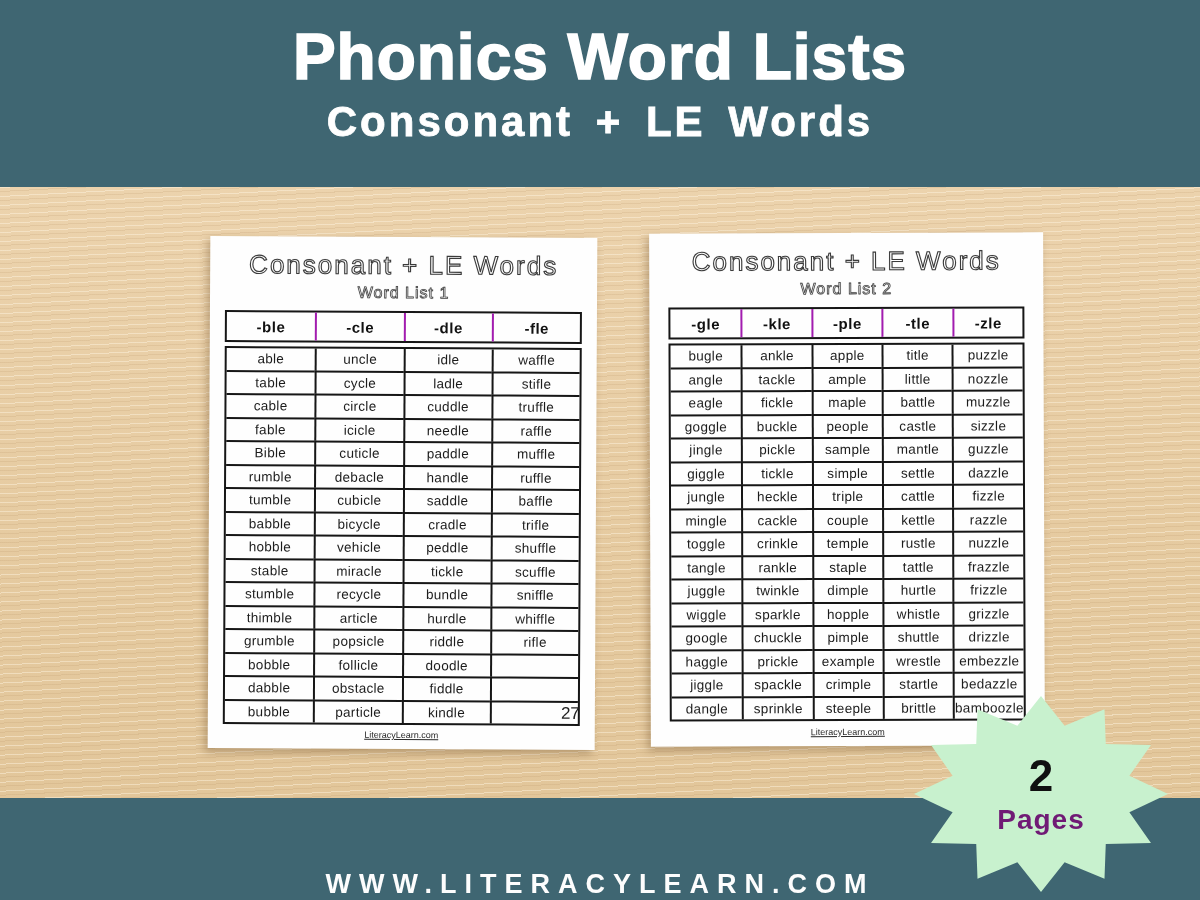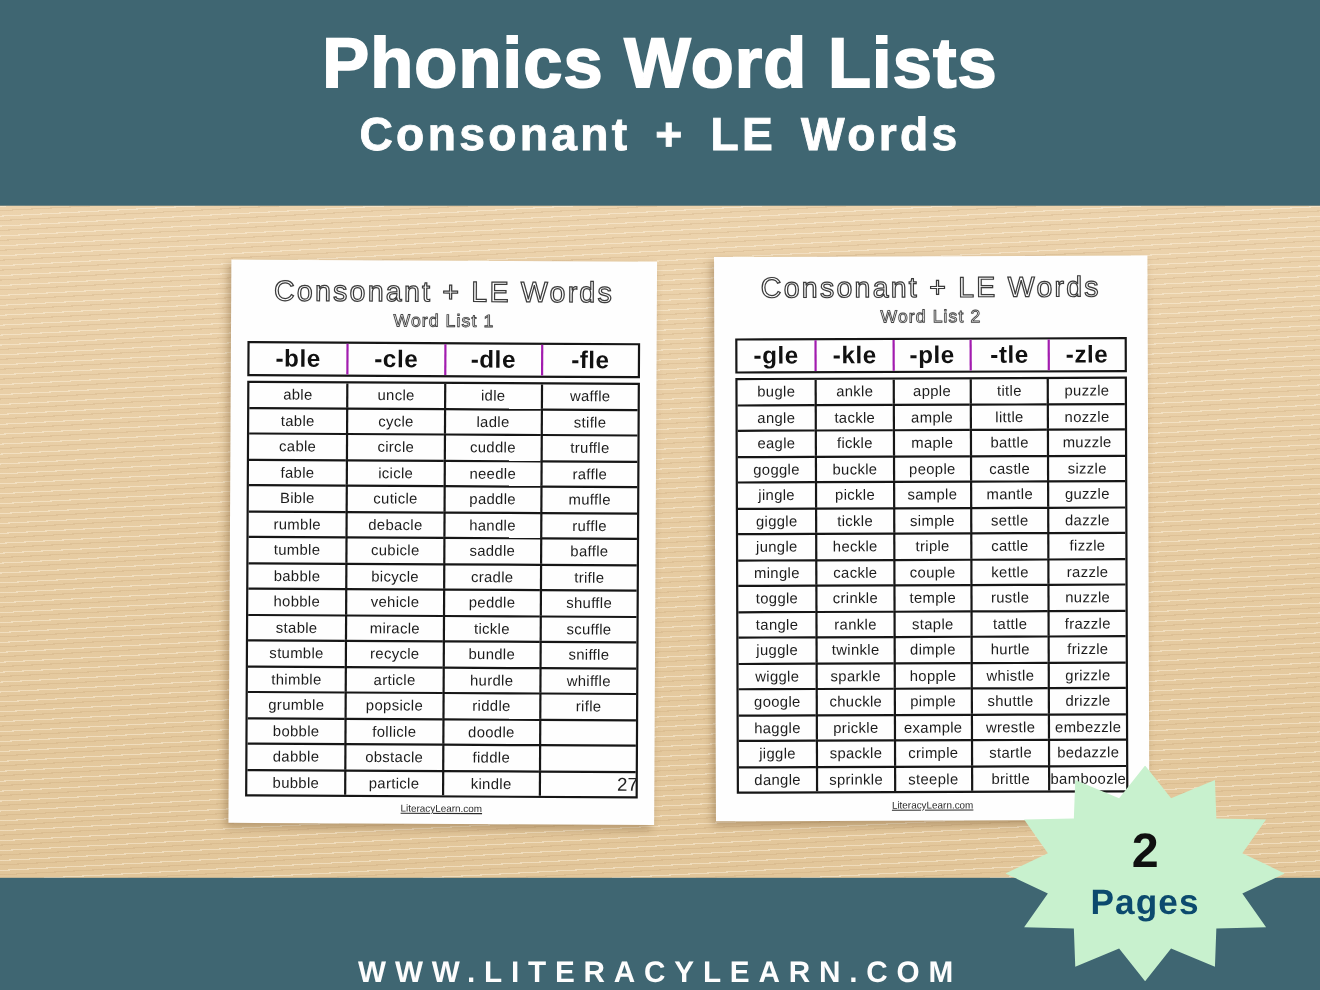--- a/index.html
+++ b/index.html
@@ -32,41 +32,41 @@
   .ws-title{margin-top:13px;text-align:center;font-size:26px;letter-spacing:2px;color:#ffffff;
             -webkit-text-stroke:1.1px #3b3b3b;text-shadow:0 0 1px rgba(40,40,40,0.55);}
   .ws-subtitle{margin-top:3px;text-align:center;font-size:16px;letter-spacing:1px;color:#ffffff;
                -webkit-text-stroke:0.8px #454545;text-shadow:0 0 1px rgba(40,40,40,0.5);}
 
   
   .ws-table{margin:9px 15px 0 15px;}
   .page-right .ws-table{margin:9px 19px 0 19px;}
   .thead{display:grid;border:2.5px solid #161616;}
   .hcell{height:28px;display:flex;align-items:center;justify-content:center;
-         font-weight:bold;font-size:22px;color:#111;letter-spacing:0.5px;}
+         font-weight:bold;font-size:15px;color:#111;letter-spacing:0.5px;}
   .hcell.bl{border-left:2px solid #a21caf;}
   .tbody{display:grid;border:2.5px solid #161616;margin-top:4px;}
   .cell{height:21.5px;display:flex;align-items:center;justify-content:center;
         font-size:13.5px;color:#1c1c1c;letter-spacing:0.3px;}
   .cell.bt{border-top:2px solid #161616;}
   .cell.bl{border-left:2px solid #161616;}
 
   .ws-footer-link{position:absolute;left:0;right:0;bottom:9px;text-align:center;
                   font-size:9px;color:#2a2a2a;text-decoration:underline;}
   .ws-pagenum{position:absolute;right:15px;bottom:26px;font-size:17px;color:#222;}
 
   
   .badge{position:absolute;left:914px;top:696px;width:254px;height:196px;z-index:3;background:#c8f1ce;
          clip-path:polygon(50% 0%,59.3% 15.2%,75% 6.7%,75.5% 24.5%,93.3% 25%,84.8% 40.7%,100% 50%,
                            84.8% 59.3%,93.3% 75%,75.5% 75.5%,75% 93.3%,59.3% 84.8%,50% 100%,40.7% 84.8%,
                            25% 93.3%,24.5% 75.5%,6.7% 75%,15.2% 59.3%,0% 50%,15.2% 40.7%,6.7% 25%,
                            24.5% 24.5%,25% 6.7%,40.7% 15.2%);
          display:flex;flex-direction:column;align-items:center;justify-content:center;}
   .badge-count{font-size:44px;font-weight:bold;color:#101010;line-height:1;}
-  .badge-label{font-size:32px;font-weight:bold;color:#0c4a6e;line-height:1;margin-top:8px;letter-spacing:1px;}
+  .badge-label{font-size:28px;font-weight:bold;color:#701a75;line-height:1;margin-top:8px;letter-spacing:1px;}
 </style>
 </head>
 <body>
 
 <div class="stage">
 
   <div class="wood"></div>
 
   <div class="band-top">
     <div class="main-title">Phonics Word Lists</div>

